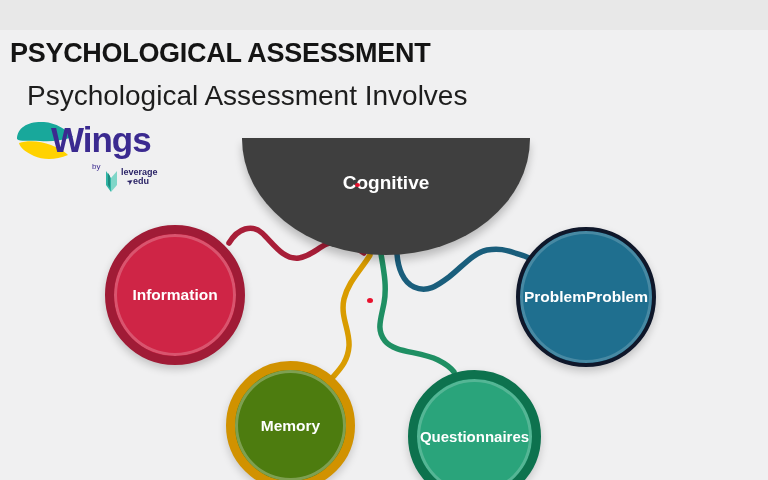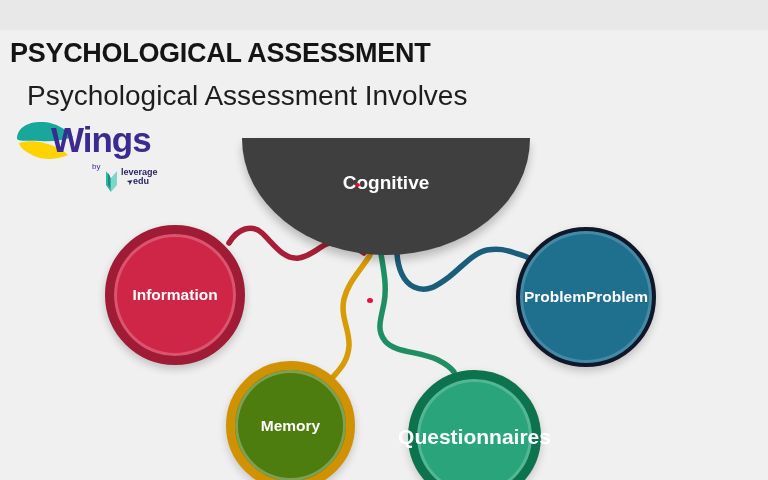--- a/index.html
+++ b/index.html
@@ -95,21 +95,21 @@
   .node-yellow {
     left: 226px; top: 331px; width: 129px; height: 129px;
     background: #4d7c0f; border: 9px solid #D19200;
     box-shadow: inset 0 0 0 3px rgba(255,255,255,0.28), 0 4px 8px rgba(0,0,0,0.18);
   }
   .node-green {
     left: 408px; top: 340px; width: 133px; height: 133px;
     background: #2AA47B; border: 9px solid #0D724E;
     box-shadow: inset 0 0 0 3px rgba(255,255,255,0.20), 0 4px 8px rgba(0,0,0,0.18);
   }
-  .node-green .line { font-size: 21px; }
+  .node-green .line { font-size: 15px; }
 
   
   .accent-dot { position: absolute; border-radius: 50%; z-index: 4; background: #E8112D; }
   .dot-1 { left: 355px; top: 153px; width: 5px; height: 4px; }
   .dot-2 { left: 367px; top: 268px; width: 6px; height: 5px; }
 
   
   .bottom-strip {
     position: absolute; left: 0; top: 472px;
     width: 768px; height: 8px;

